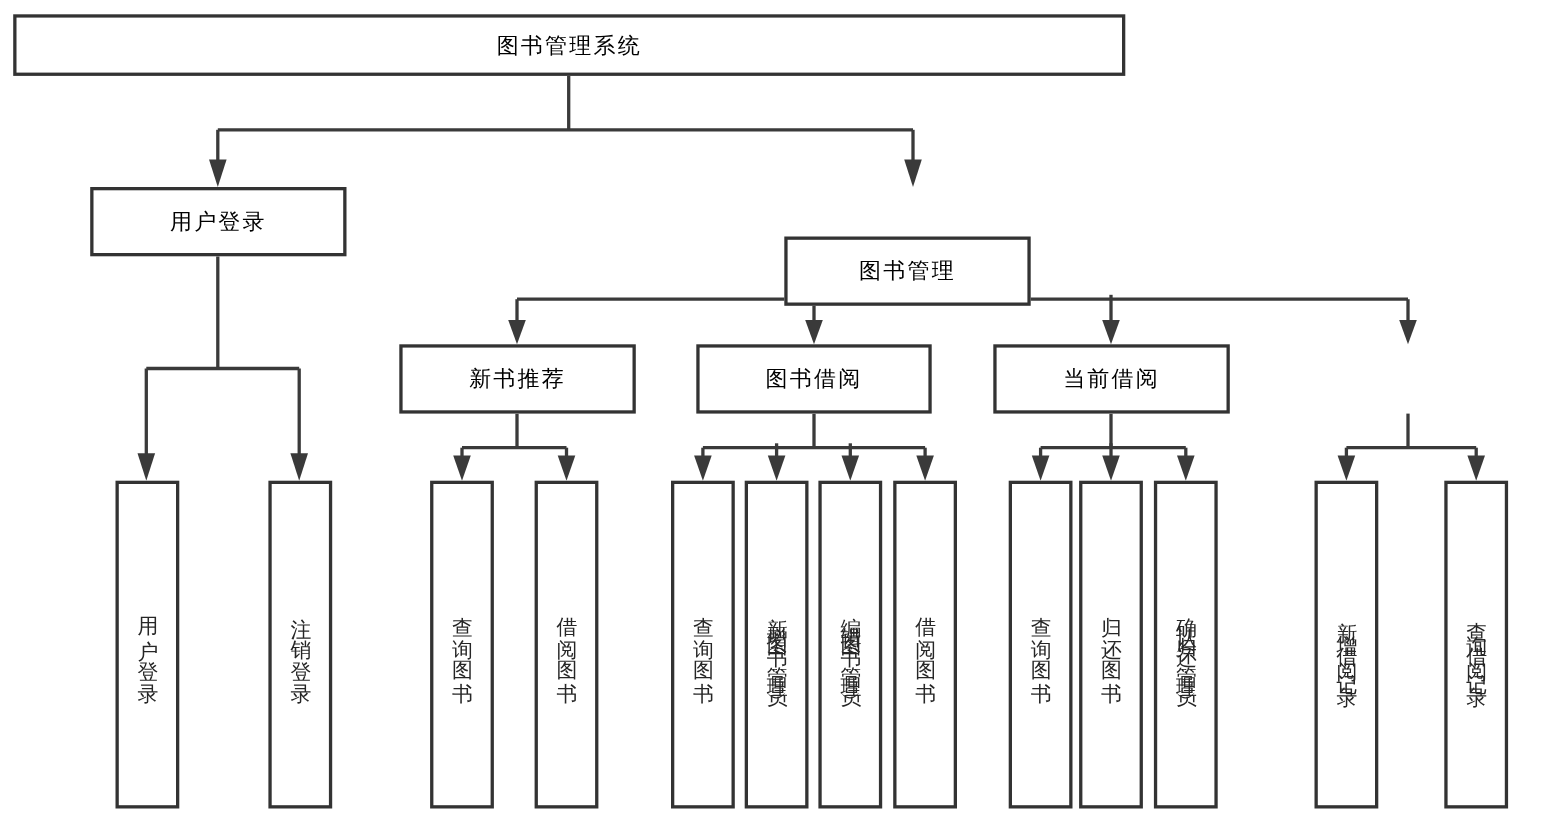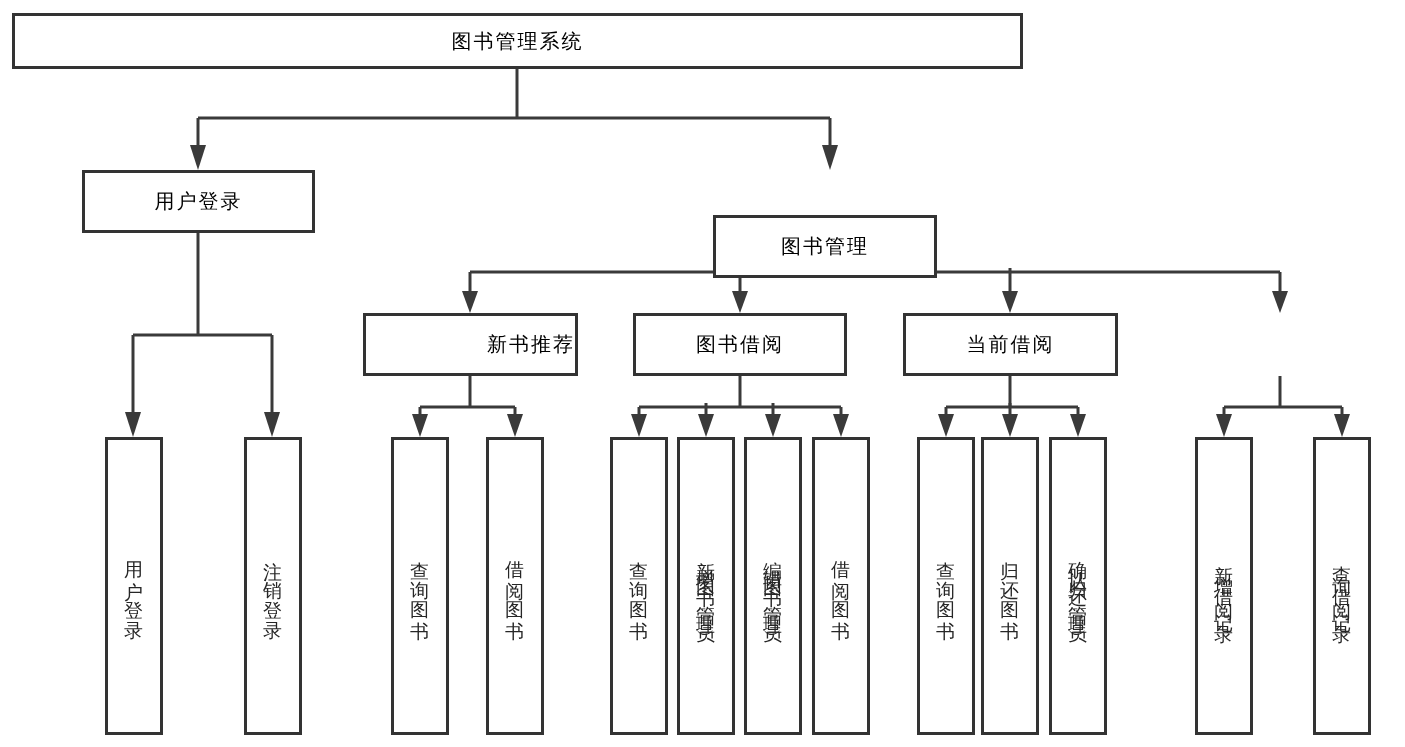--- a/index.html
+++ b/index.html
@@ -139,21 +139,21 @@
     <span class="label">图书管理系统</span>
   </div>
 
   <div class="node hbox" style="left:82px; top:170px; width:233px; height:63px;">
     <span class="label">用户登录</span>
   </div>
   <div class="node hbox" style="left:713px; top:170px; width:224px; height:63px;margin-top:45px;">
     <span class="label">图书管理</span>
   </div>
 
-  <div class="node hbox" style="left:363px; top:313px; width:215px; height:63px;justify-content:flex-end;">
+  <div class="node hbox" style="left:363px; top:313px; width:215px; height:63px;">
     <span class="label">新书推荐</span>
   </div>
   <div class="node hbox" style="left:633px; top:313px; width:214px; height:63px;">
     <span class="label">图书借阅</span>
   </div>
   <div class="node hbox" style="left:903px; top:313px; width:215px; height:63px;">
     <span class="label">当前借阅</span>
   </div>
 
   <div class="node leaf" style="left:105px;">

